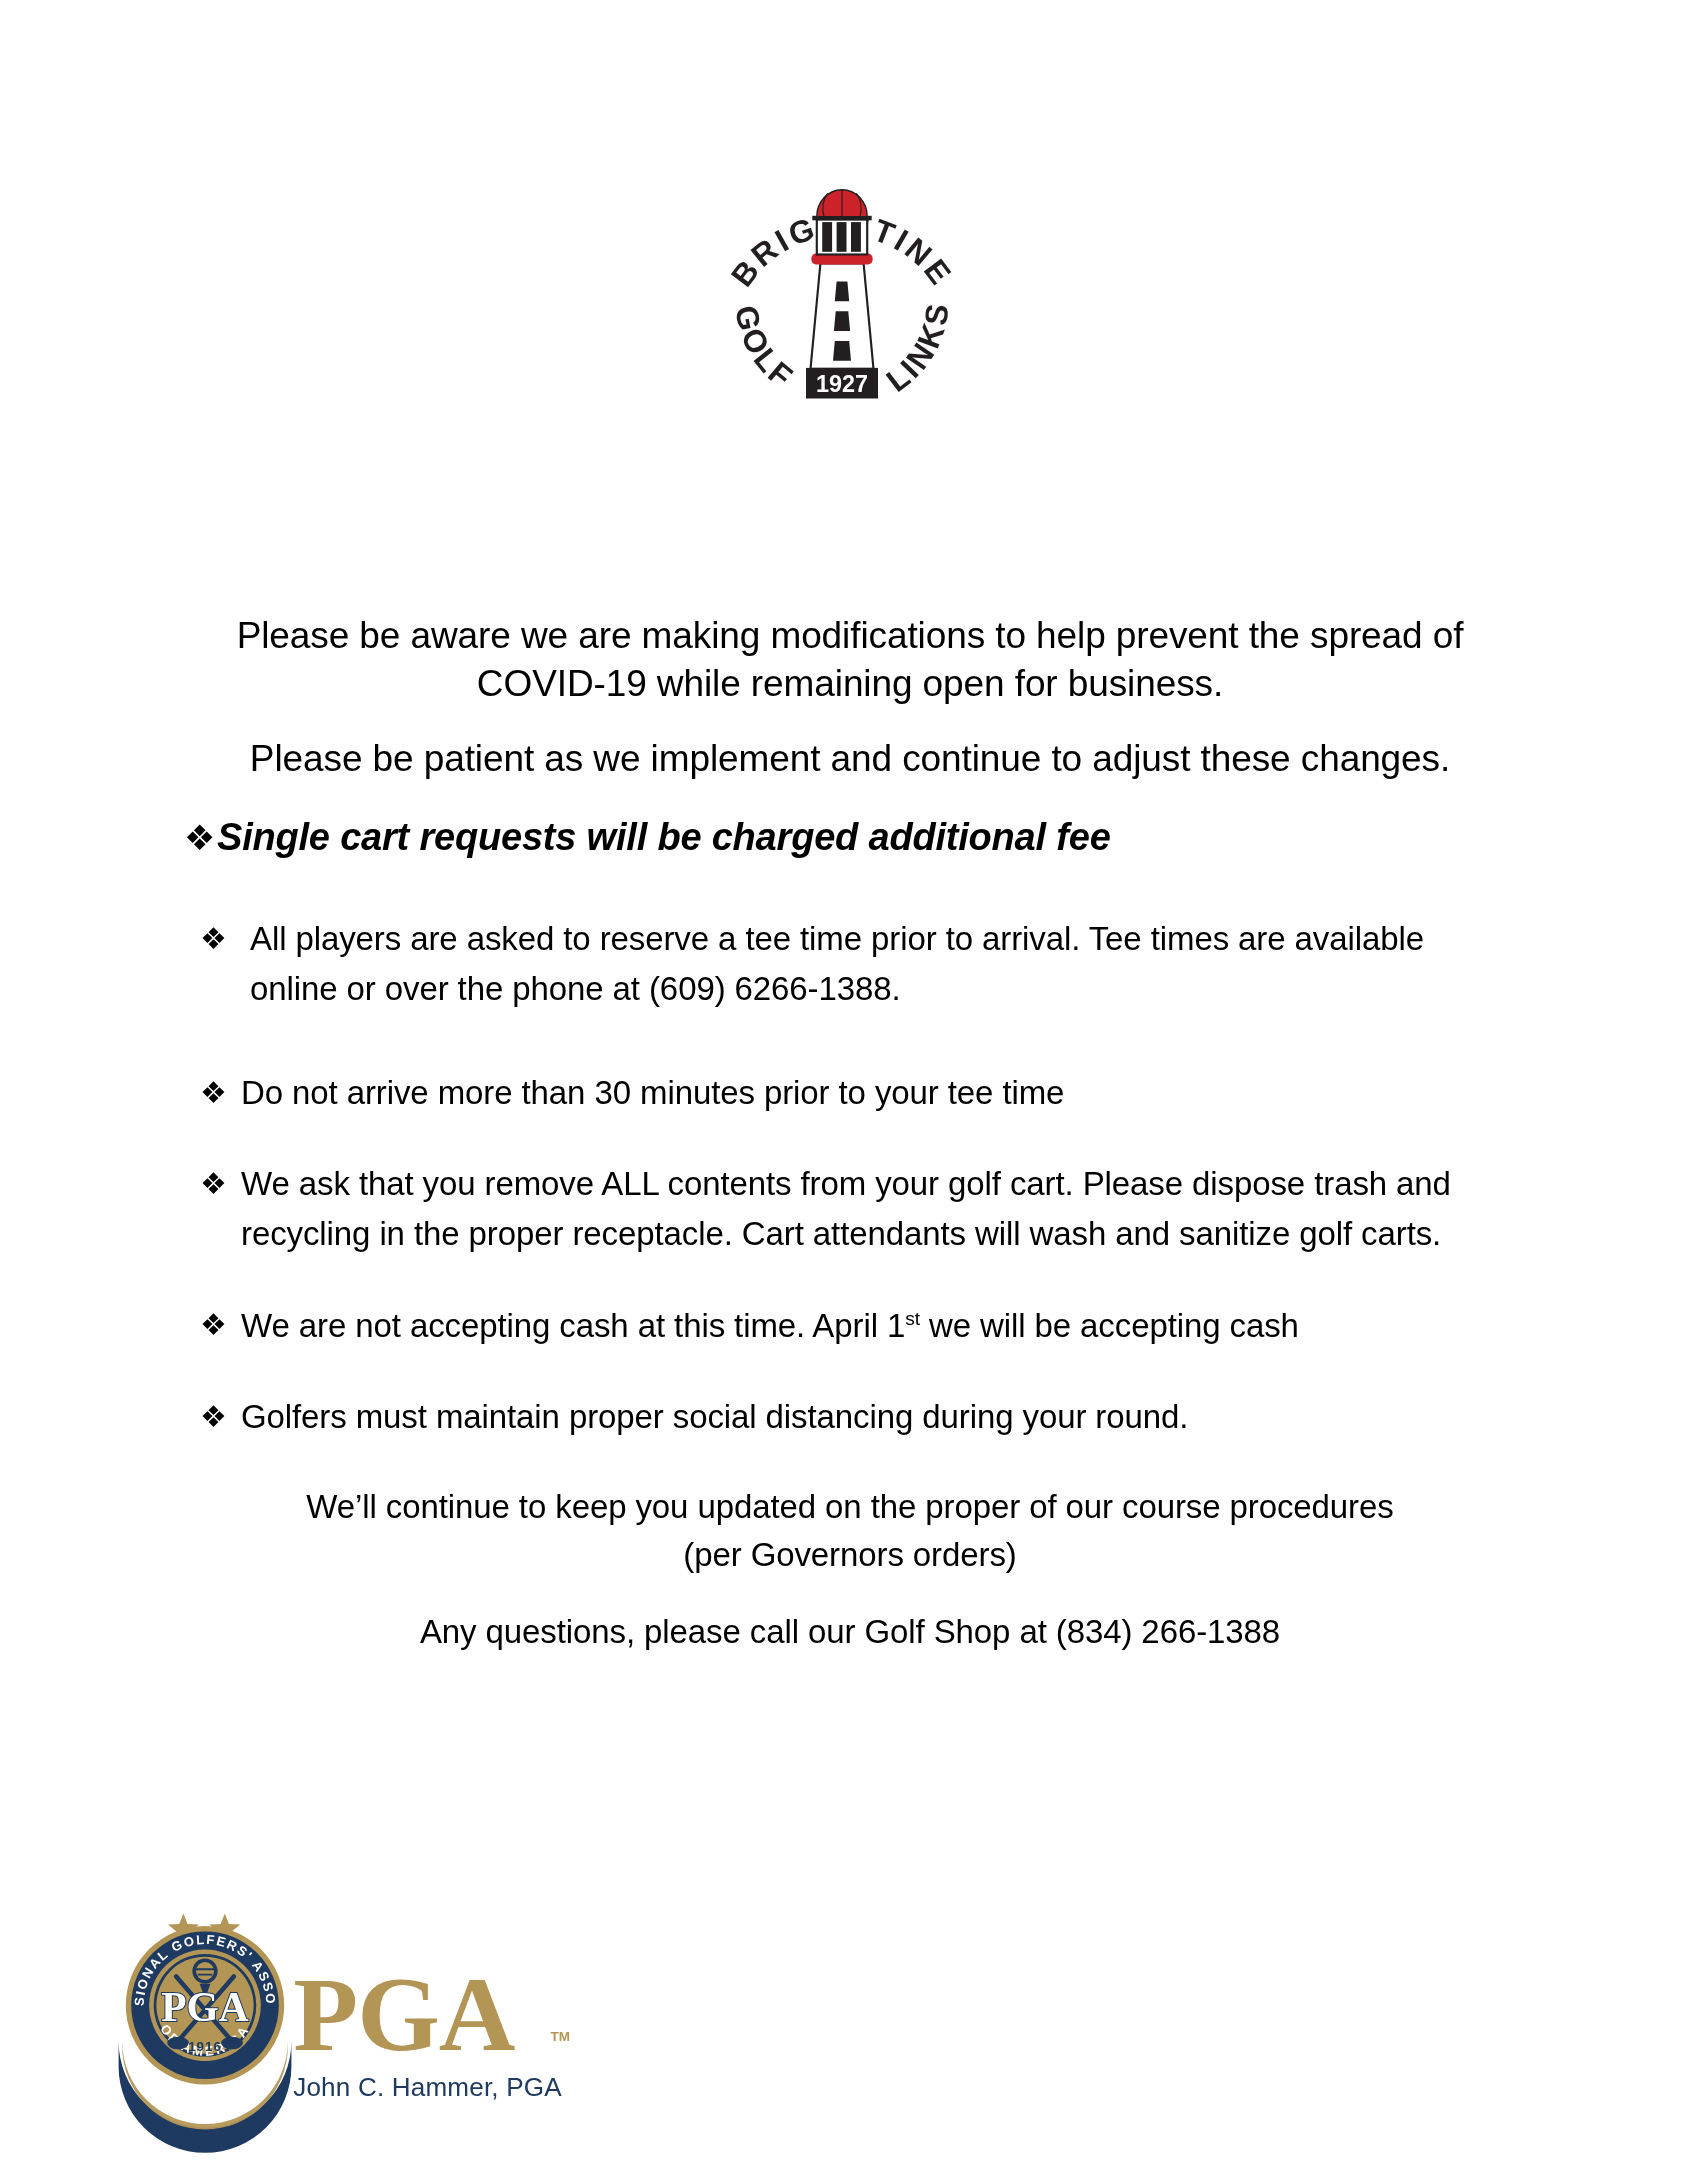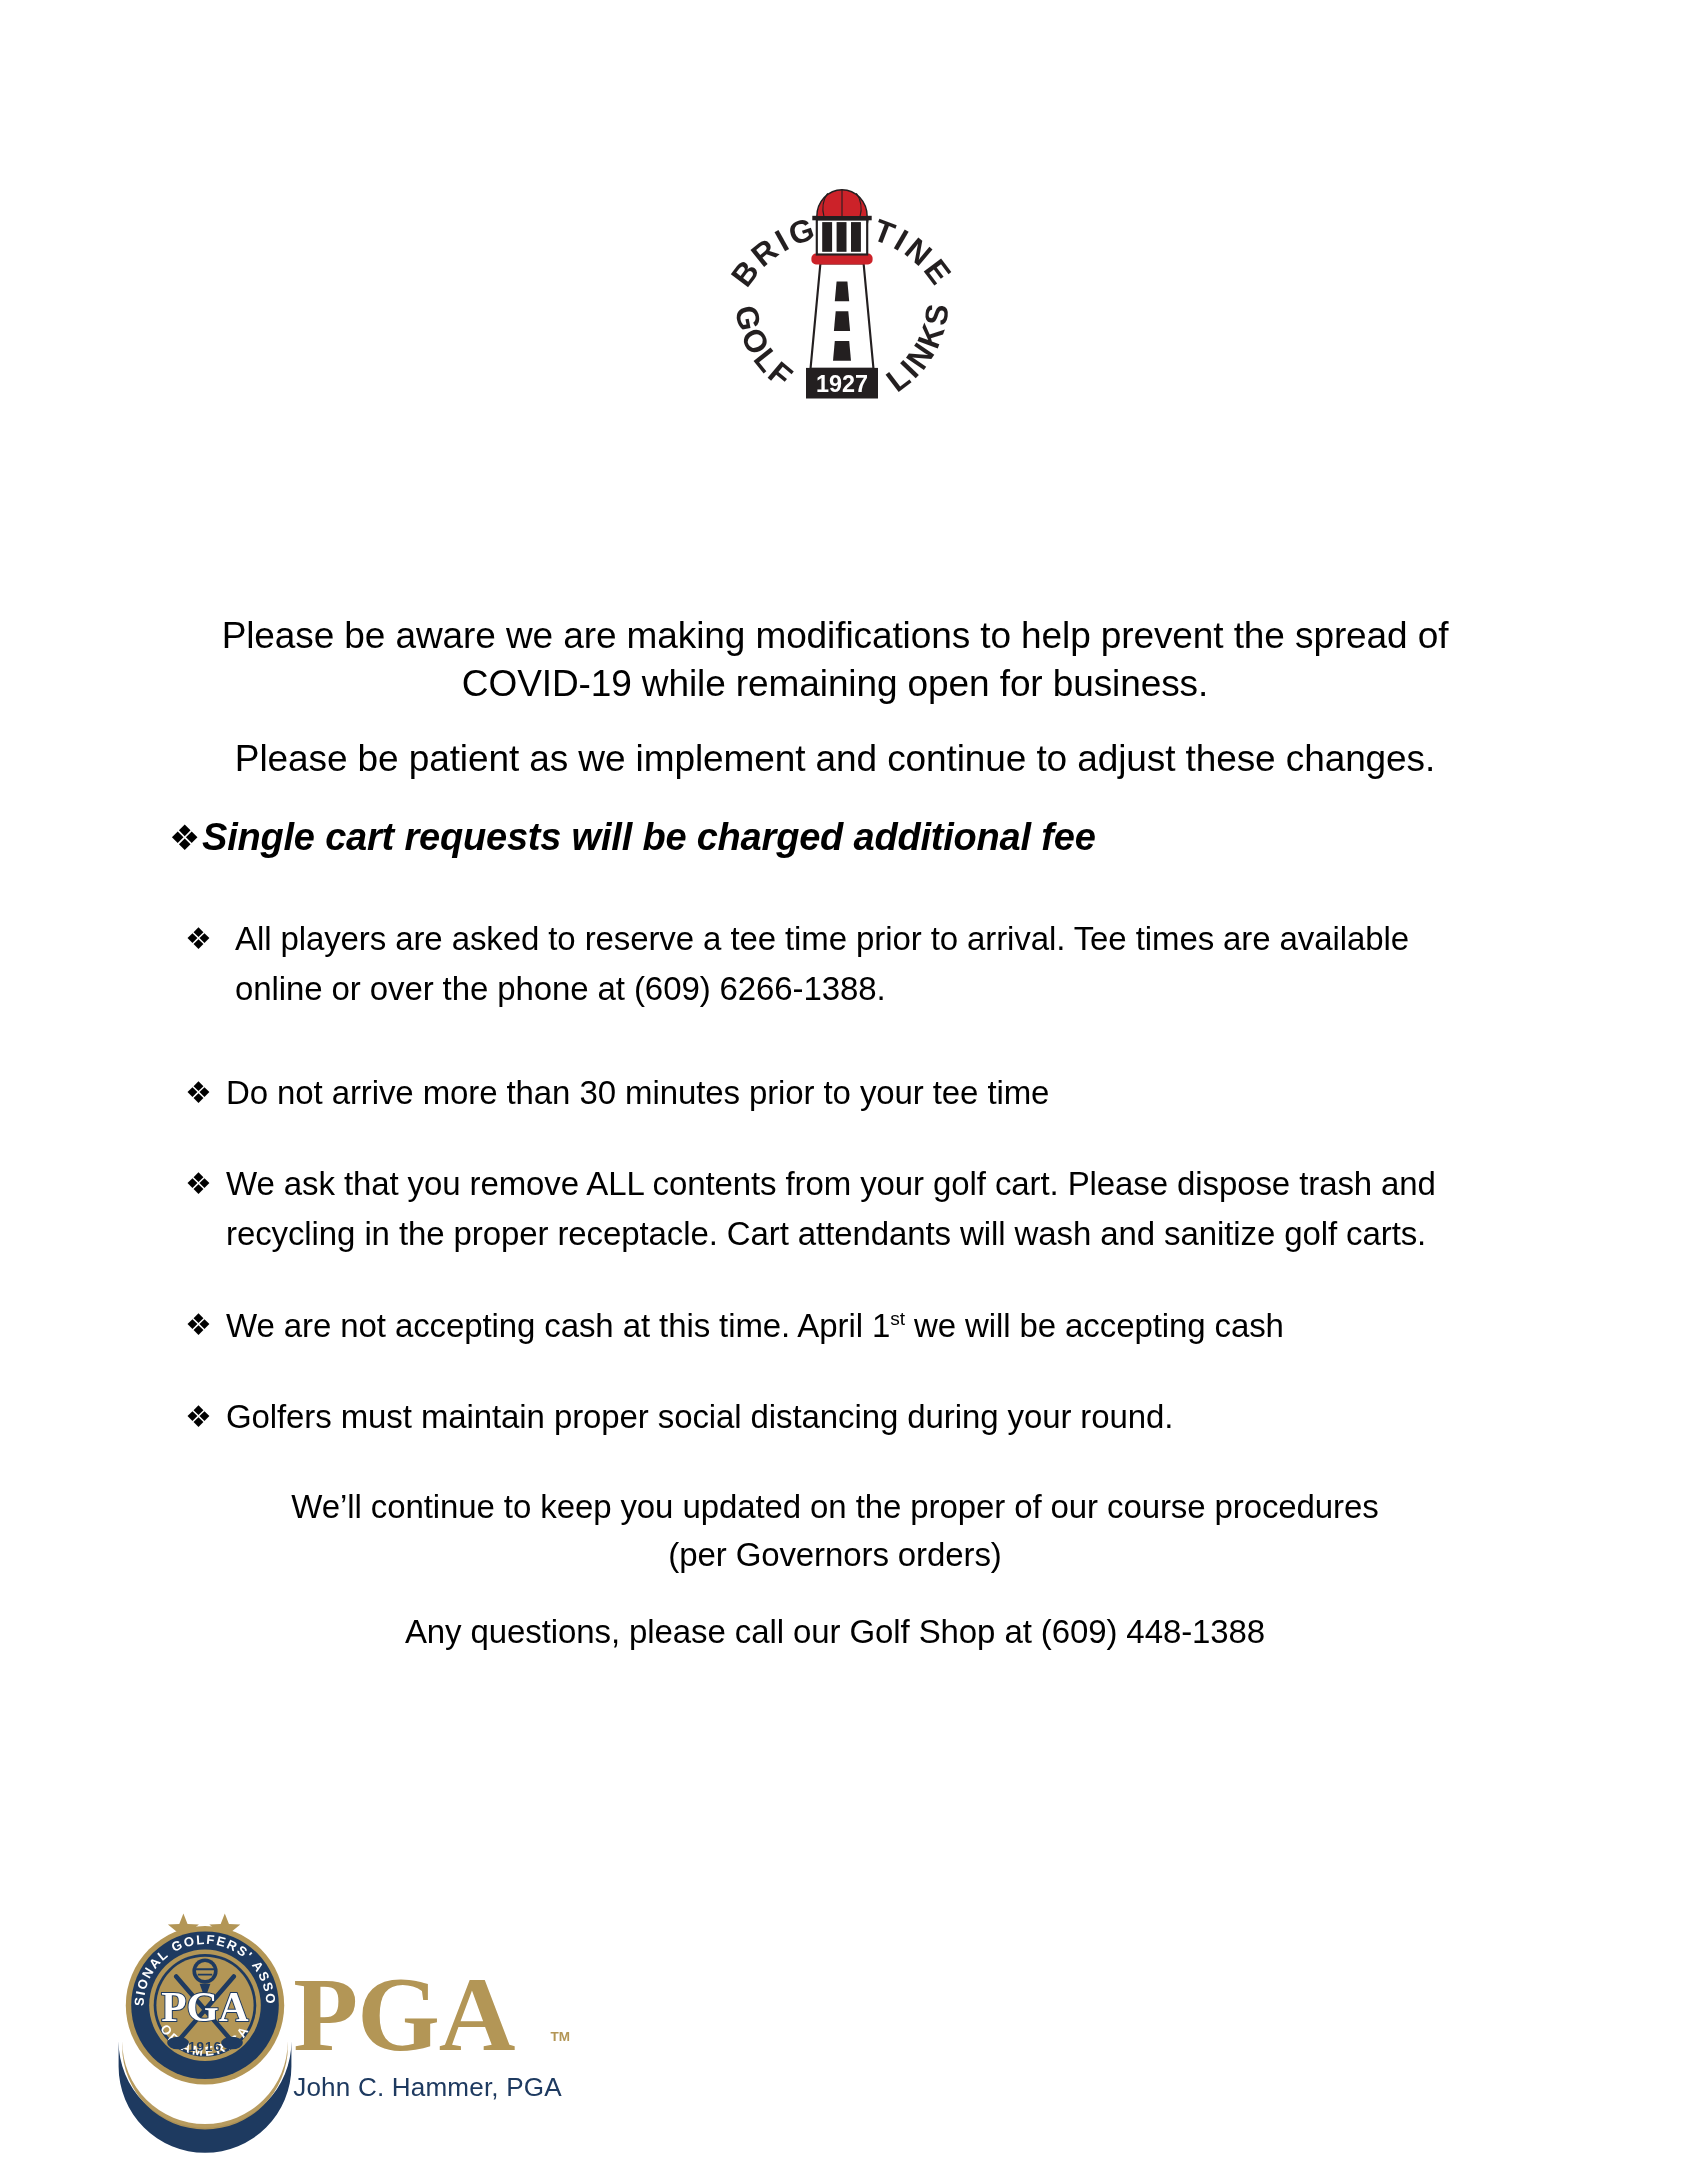--- a/index.html
+++ b/index.html
@@ -23,21 +23,21 @@
     right: 0;
     top: 160px;
     display: flex;
     justify-content: center;
   }
   .logo-svg { display: block; }
 
   
   .content {
     position: absolute;
-    left: 169px;
+    left: 184px;
     top: 612px;
     width: 1332px;
   }
 
   .intro-para {
     text-align: center;
     font-size: 37px;
     line-height: 1.30;
     margin: 0 0 27px 0;
     letter-spacing: -0.1px;
@@ -195,21 +195,21 @@
       <span>Golfers must maintain proper social distancing during your round.</span>
     </li>
 
   </ul>
 
   <p class="closing">
     <span>We’ll continue to keep you updated on the proper of our course procedures</span><br>
     <span>(per Governors orders)</span>
   </p>
 
-  <p class="closing second">Any questions, please call our Golf Shop at (609) 448-1388</p>
+  <p class="closing second">Any questions, please call our Golf Shop at (834) 266-1388</p>
 
 </div>
 
 <div class="pga-wrap">
   <svg class="pga-svg" width="468" height="257" viewBox="0 0 520 285">
     <defs>
       <path id="pgaRingTop" d="M 42,110 A 68,68 0 0 1 178,110"></path>
       <path id="pgaRingBot" d="M 54,110 A 56,56 0 0 0 166,110"></path>
       <path id="pgaBanner" d="M 22,122 A 88,88 0 0 0 198,122"></path>
     </defs>

